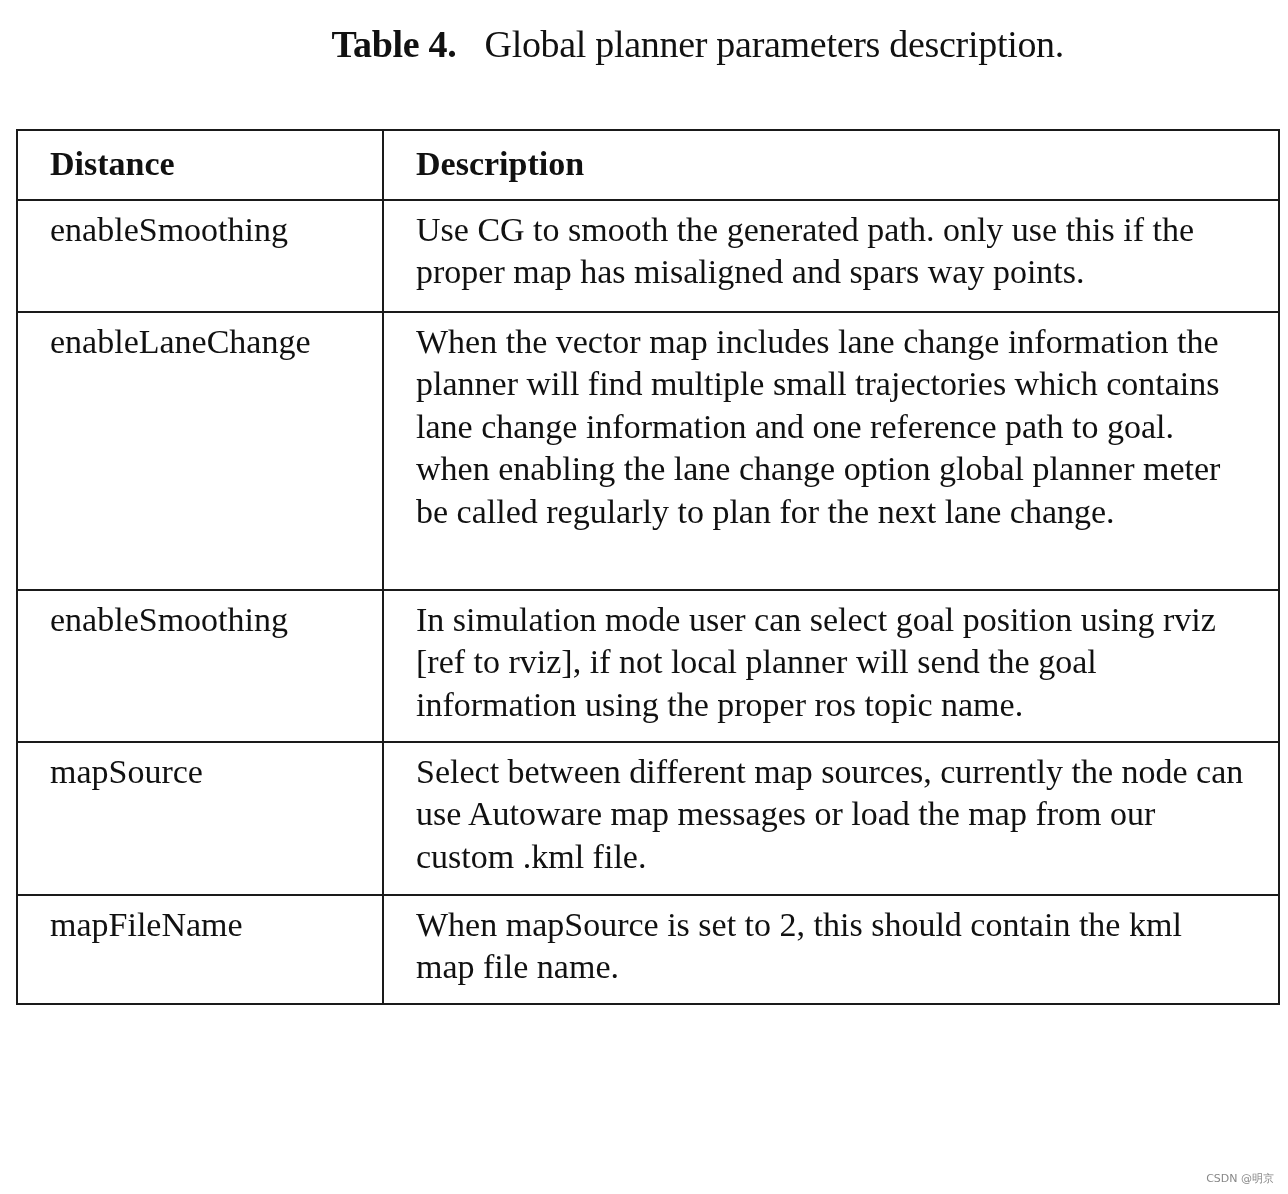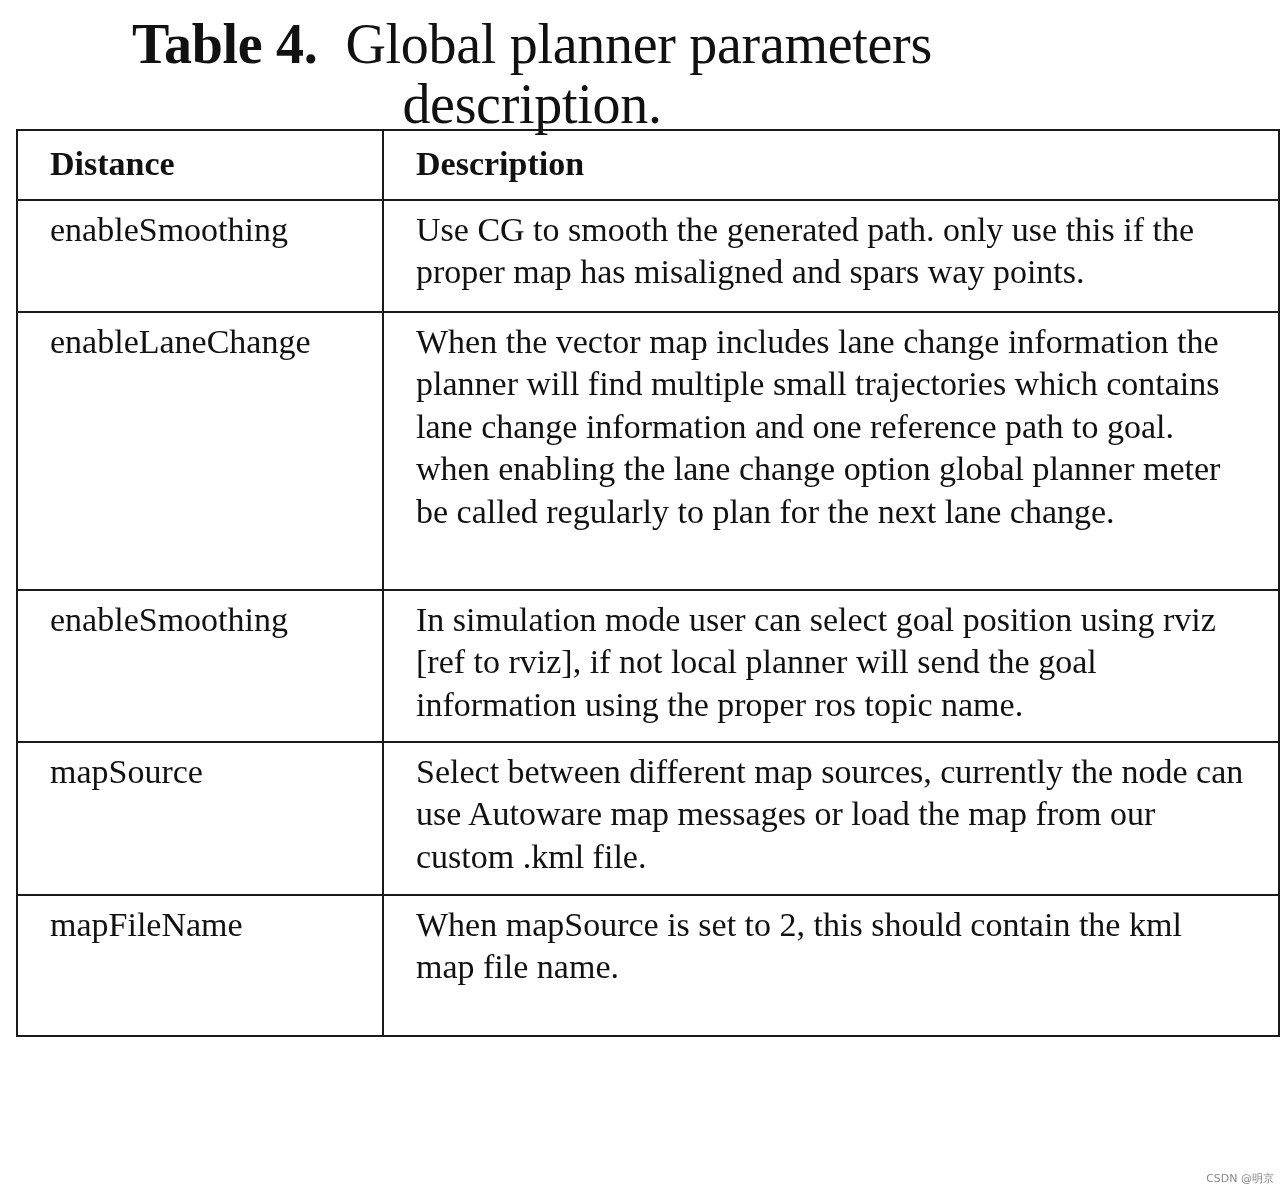--- a/index.html
+++ b/index.html
@@ -1,17 +1,17 @@
 <!DOCTYPE html>
 <html><head>
   <meta charset="utf-8">
   <style>
     html, body { margin: 0; padding: 0; background: #ffffff; }
     body { width: 1288px; height: 1194px; position: relative; overflow: hidden; font-family: "Liberation Serif", "DejaVu Serif", serif; color: #111; }
-    .caption { position: absolute; top: 14px; left: 0; width: 1064px; text-align: center; font-size: 56px; line-height: 60px; letter-spacing: -0.3px; }
+    .caption { position: absolute; top: 14px; left: 0; width: 1064px; text-align: right; font-size: 38px; line-height: 60px; letter-spacing: -0.3px; }
     .caption .label { font-weight: bold; margin-right: 28px; }
     table.params { position: absolute; left: 16px; top: 129px; width: 1262px; border-collapse: collapse; table-layout: fixed; }
     table.params td, table.params th { border: 2px solid #1a1a1a; vertical-align: top; font-size: 34px; line-height: 42.5px; text-align: left; }
     table.params col.c1 { width: 366px; }
     table.params col.c2 { width: 896px; }
     th { font-weight: bold; padding: 12px 0 13px 32px; }
     th.desc { padding-left: 32px; }
     td.param { padding: 8px 0 0 32px; }
     td.desc { padding: 8px 32px 10px 32px; text-align: justify; }
     .watermark { position: absolute; right: 14px; bottom: 8px; font-family: "DejaVu Sans", sans-serif; font-size: 11px; color: #888; text-align: right; }
@@ -44,20 +44,20 @@
       <td class="desc">When the vector map includes lane change information the planner will find multiple small trajectories which contains lane change information and one reference path to goal. when enabling the lane change option global planner meter be called regularly to plan for the next lane change.</td>
     </tr>
     <tr style="height:152px">
       <td class="param">enableSmoothing</td>
       <td class="desc">In simulation mode user can select goal position using rviz [ref to rviz], if not local planner will send the goal information using the proper ros topic name.</td>
     </tr>
     <tr style="height:153px">
       <td class="param">mapSource</td>
       <td class="desc">Select between different map sources, currently the node can use Autoware map messages or load the map from our custom .kml file.</td>
     </tr>
-    <tr style="height:141px">
+    <tr style="height:109px">
       <td class="param">mapFileName</td>
       <td class="desc">When mapSource is set to 2, this should contain the kml map file name.</td>
     </tr>
   </tbody>
 </table>
 
 <div class="watermark">CSDN @明京</div>
 
 </body></html>

